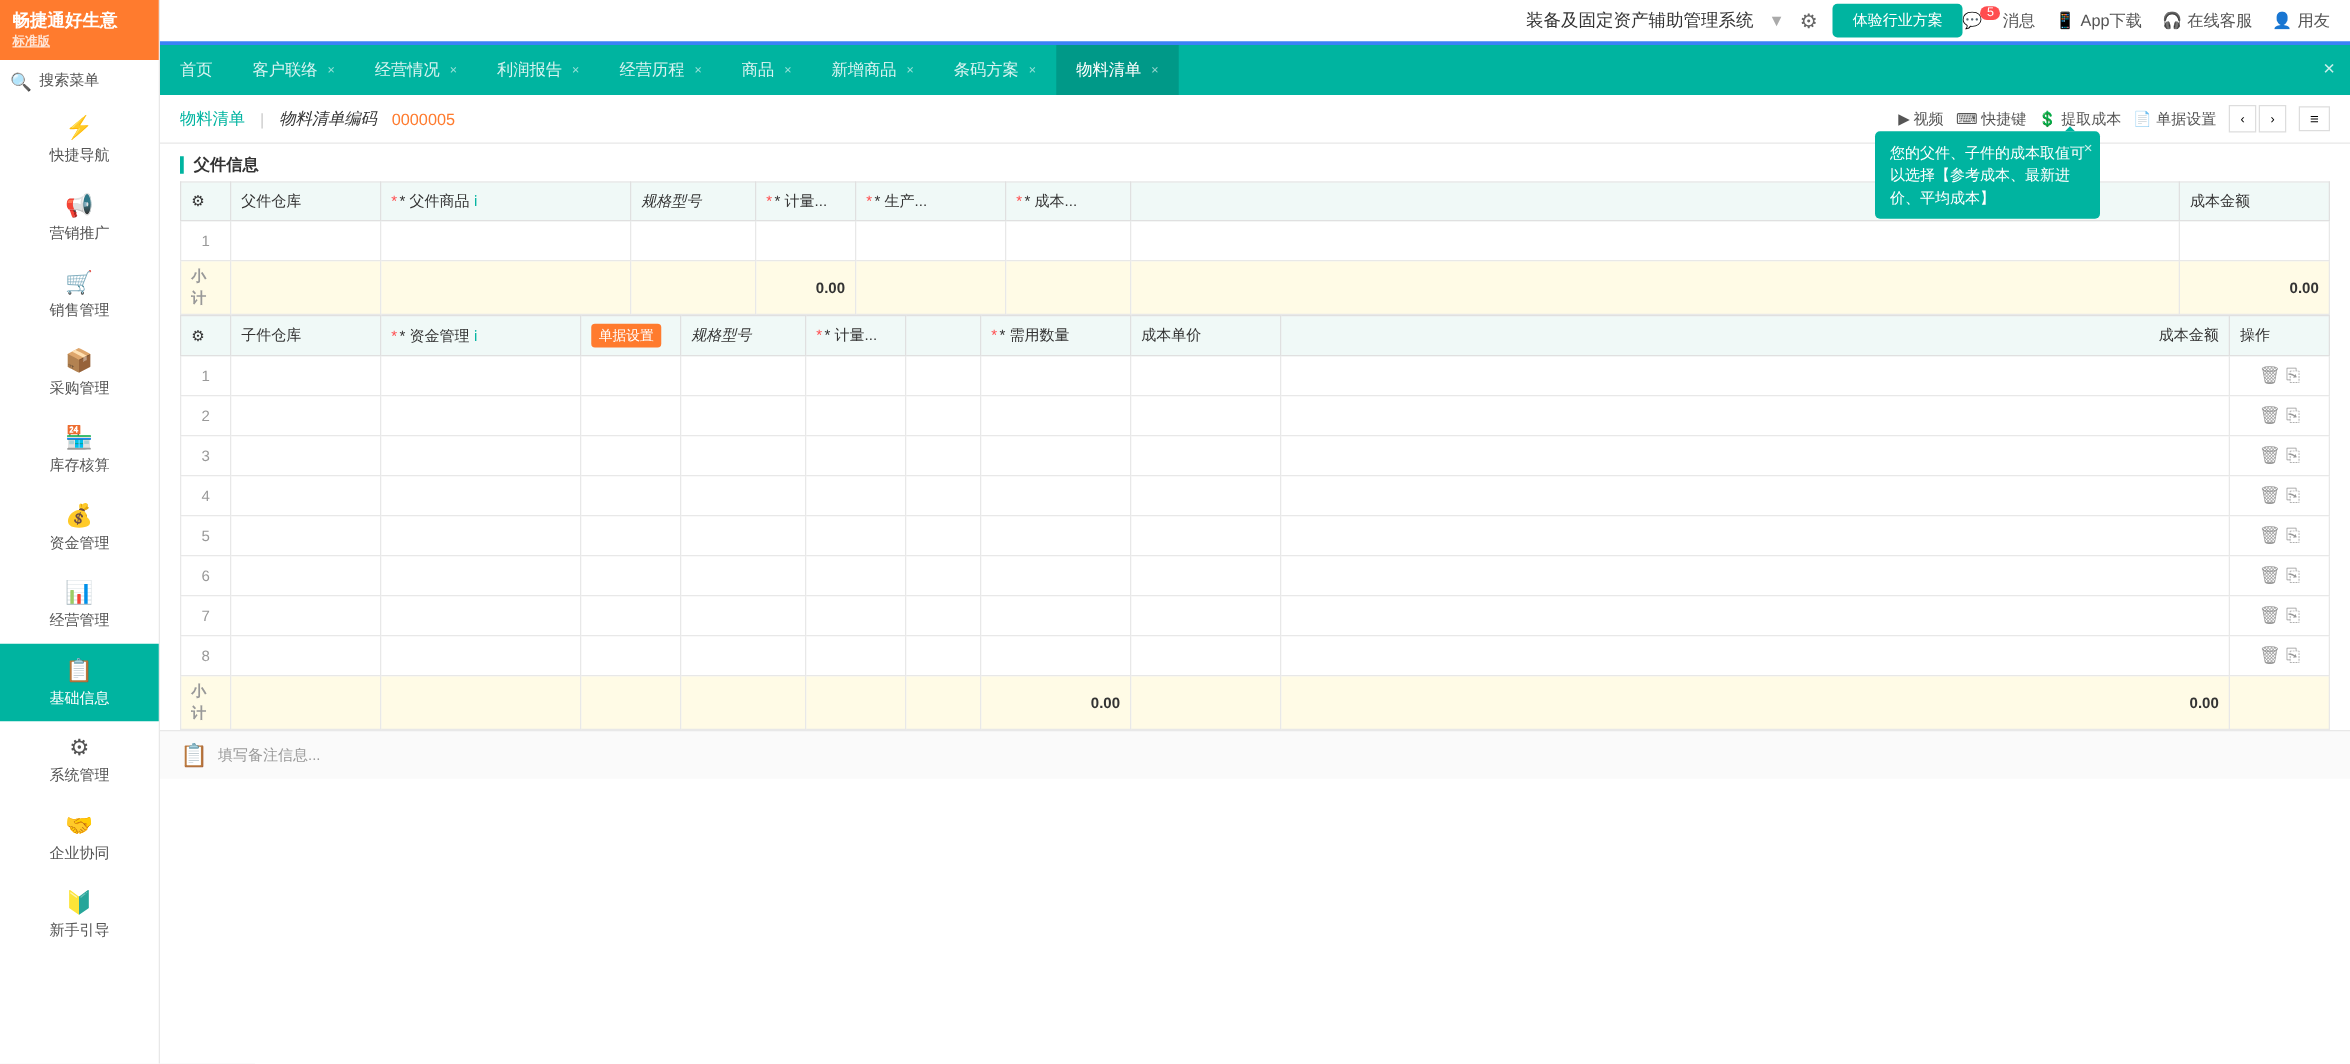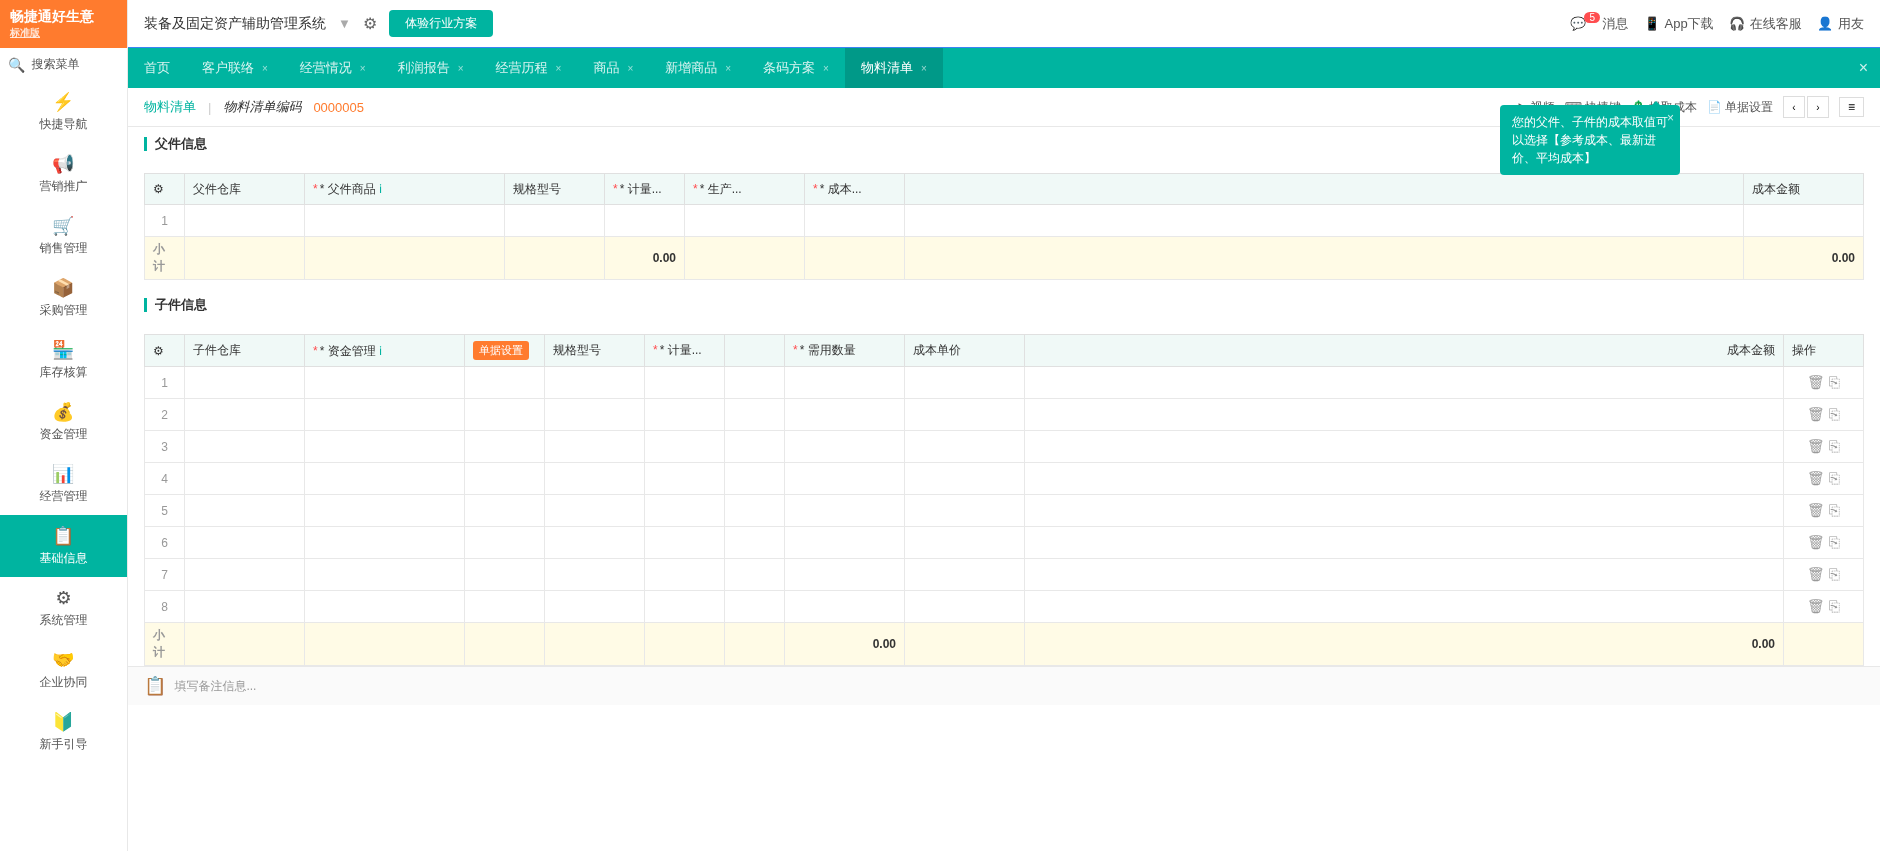--- a/index.html
+++ b/index.html
@@ -56,26 +56,26 @@
     .main {
       flex: 1;
       display: flex;
       flex-direction: column;
       overflow: hidden;
     }
 
     
     .top-header {
       background: #fff;
-      height: 48px;
-      display: flex;
-      align-items: center;
-      justify-content: space-between;
+      height: 36px;
+      display: flex;
+      align-items: center;
+      justify-content: flex-end;
       padding: 0 16px;
-      border-bottom: 1px solid #3b82f6;
+      border-bottom: 3px solid #3b82f6;
       flex-shrink: 0;
     }
     .header-left {
       display: flex;
       align-items: center;
       gap: 12px;
     }
     .system-title {
       font-size: 14px;
       color: #333;
@@ -216,21 +216,21 @@
       align-items: center;
       justify-content: center;
       cursor: pointer;
       font-size: 10px;
     }
 
     
     .section-header {
       display: flex;
       align-items: center;
-      padding: 8px 16px 20px;
+      padding: 8px 16px 4px;
       font-size: 13px;
       font-weight: bold;
       color: #333;
     }
     .section-header::before {
       content: '';
       display: inline-block;
       width: 3px;
       height: 14px;
       background: #00b4a0;
@@ -353,21 +353,21 @@
     }
     .bottom-text {
       font-size: 12px;
       color: #999;
     }
 
     
     .col-gear { width: 40px; }
     .col-warehouse { width: 120px; }
     .col-product { width: 200px; }
-    .col-spec { width: 100px; }
+    .col-spec { width: 100px; font-style: italic; }
     .col-unit { width: 80px; }
     .col-prod { width: 120px; }
     .col-cost { width: 100px; }
     .col-cost-amount { width: 120px; text-align: right; }
     .col-ops { width: 80px; }
   </style>
 </head>
 <body>
 
 <div class="sidebar">
@@ -589,23 +589,20 @@
             <td></td>
             <td></td>
             <td class="cost-col">
               <span>0.00</span>
             </td>
           </tr>
         </tbody>
       </table>
     </div>
 
-    <div class="section-header" style="margin-top:8px;">
-      <span>子件信息</span>
-    </div>
 
     <div class="table-wrapper">
       <table class="data-table" style="width:100%;">
         <thead>
           <tr>
             <th class="col-gear gear-icon-col">⚙</th>
             <th class="col-warehouse"><span>子件仓库</span></th>
             <th style="width:160px;">
               <span class="required">*</span><span>* 资金管理</span>
               <span style="color:#00b4a0; cursor:pointer;">ℹ</span>

